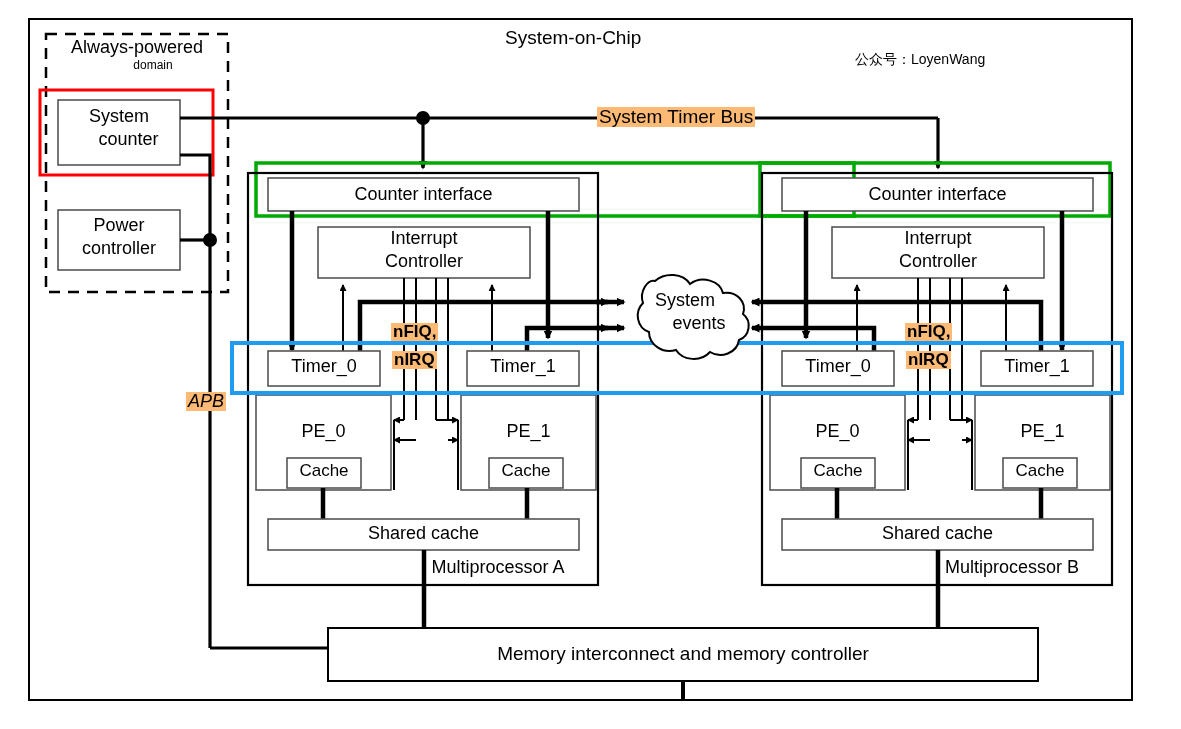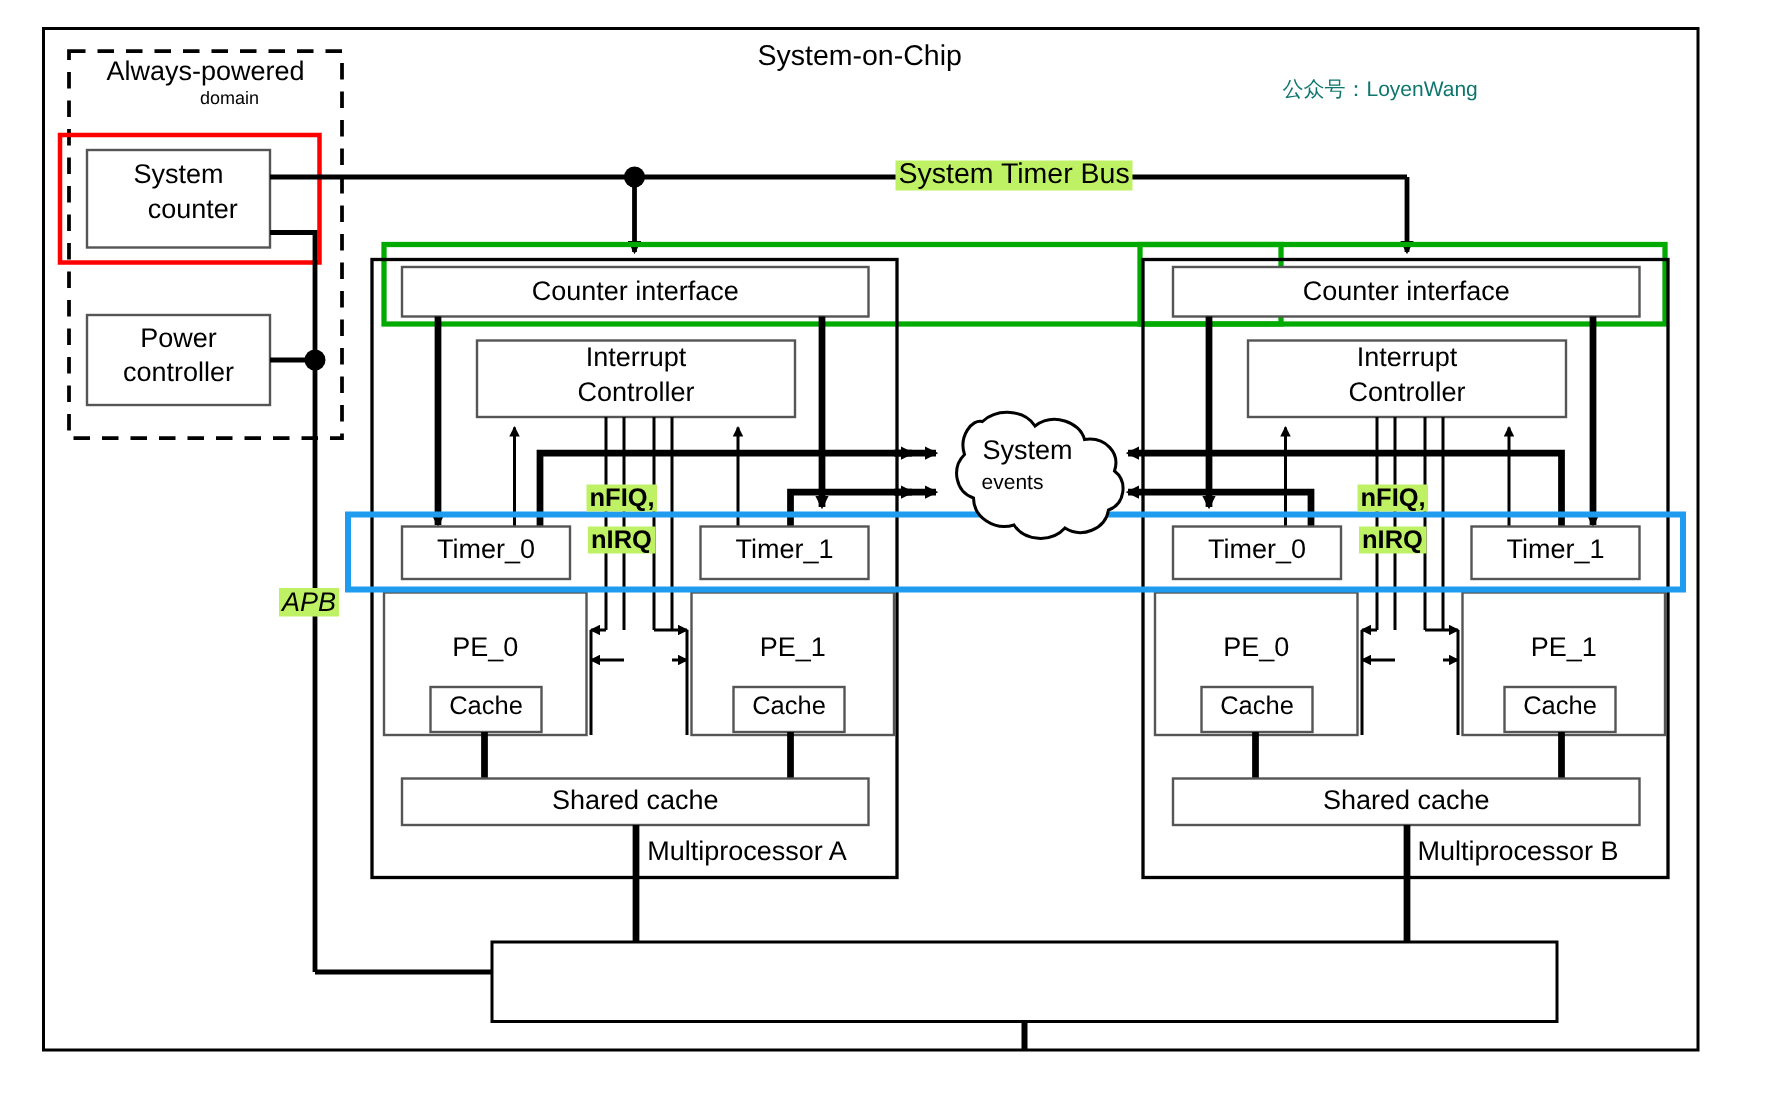--- a/index.html
+++ b/index.html
@@ -1,20 +1,20 @@
 <!DOCTYPE html>
 <html><head>
 <meta charset="utf-8">
 <style>
   html,body{margin:0;padding:0;background:#ffffff;}
   body{font-family:"Liberation Sans", sans-serif;}
   #stage{position:relative;width:1181px;height:729px;background:#ffffff;overflow:hidden;}
   svg#canvas{position:absolute;left:0;top:0;width:1181px;height:729px;}
   .lbl{position:absolute;white-space:nowrap;color:#000;line-height:1.05;text-align:center;}
-  .hl{background:#bef264;padding:0 2px;}
+  .hl{background:#fdba74;padding:0 2px;}
   .bold{font-weight:bold;}
 </style>
 </head>
 <body>
 
 <div id="stage">
 
 <svg id="canvas" xmlns="http://www.w3.org/2000/svg">
   <defs>
     <marker id="ah" markerWidth="9" markerHeight="9" refX="7.5" refY="4.5" orient="auto" markerUnits="userSpaceOnUse">
@@ -152,21 +152,21 @@
   <path d="M596,302 L624,302" stroke="#000" stroke-width="4.5" fill="none" marker-end="url(#ah)"></path>
   <path d="M596,328 L624,328" stroke="#000" stroke-width="4.5" fill="none" marker-end="url(#ah)"></path>
 
   <rect x="328" y="628" width="710" height="53" fill="#fff" stroke="#000" stroke-width="2"></rect>
 
   <path d="M683,681 L683,700" stroke="#000" stroke-width="4" fill="none"></path>
 
 </svg>
 
 <div class="lbl" style="left:505px;top:28px;font-size:19px;">System-on-Chip</div>
-<div class="lbl" style="left:855px;top:52px;font-size:14px;color:#0f766e;">公众号：LoyenWang</div>
+<div class="lbl" style="left:855px;top:52px;font-size:14px;color:#000000;">公众号：LoyenWang</div>
 
 <div class="lbl" style="left:56px;top:38px;font-size:18px;width:162px;">Always-powered</div>
 <div class="lbl" style="left:72px;top:59px;font-size:12px;width:162px;">domain</div>
 
 <div class="lbl" style="left:58px;top:107px;font-size:18px;width:122px;">System</div>
 <div class="lbl" style="left:58px;top:130px;font-size:18px;width:141px;">counter</div>
 
 <div class="lbl" style="left:58px;top:216px;font-size:18px;width:122px;">Power</div>
 <div class="lbl" style="left:58px;top:239px;font-size:18px;width:122px;">controller</div>
 
@@ -195,16 +195,17 @@
 <div class="lbl" style="left:770px;top:422px;font-size:18px;width:135px;">PE_0</div>
 <div class="lbl" style="left:975px;top:422px;font-size:18px;width:135px;">PE_1</div>
 <div class="lbl" style="left:801px;top:462px;font-size:17px;width:74px;">Cache</div>
 <div class="lbl" style="left:1003px;top:462px;font-size:17px;width:74px;">Cache</div>
 <div class="lbl" style="left:782px;top:524px;font-size:18px;width:311px;">Shared cache</div>
 <div class="lbl" style="left:912px;top:558px;font-size:18px;width:200px;">Multiprocessor B</div>
 <div class="lbl hl bold" style="left:905px;top:323px;font-size:17px;">nFIQ,</div>
 <div class="lbl hl bold" style="left:906px;top:351px;font-size:17px;">nIRQ</div>
 
 <div class="lbl" style="left:630px;top:291px;font-size:18px;width:110px;">System</div>
-<div class="lbl" style="left:620px;top:314px;font-size:14px;width:110px;">events</div>
-
+<div class="lbl" style="left:644px;top:314px;font-size:18px;width:110px;">events</div>
+
+<div class="lbl" style="left:328px;top:644px;font-size:19px;width:710px;">Memory interconnect and memory controller</div>
 
 </div>
 
 </body></html>

